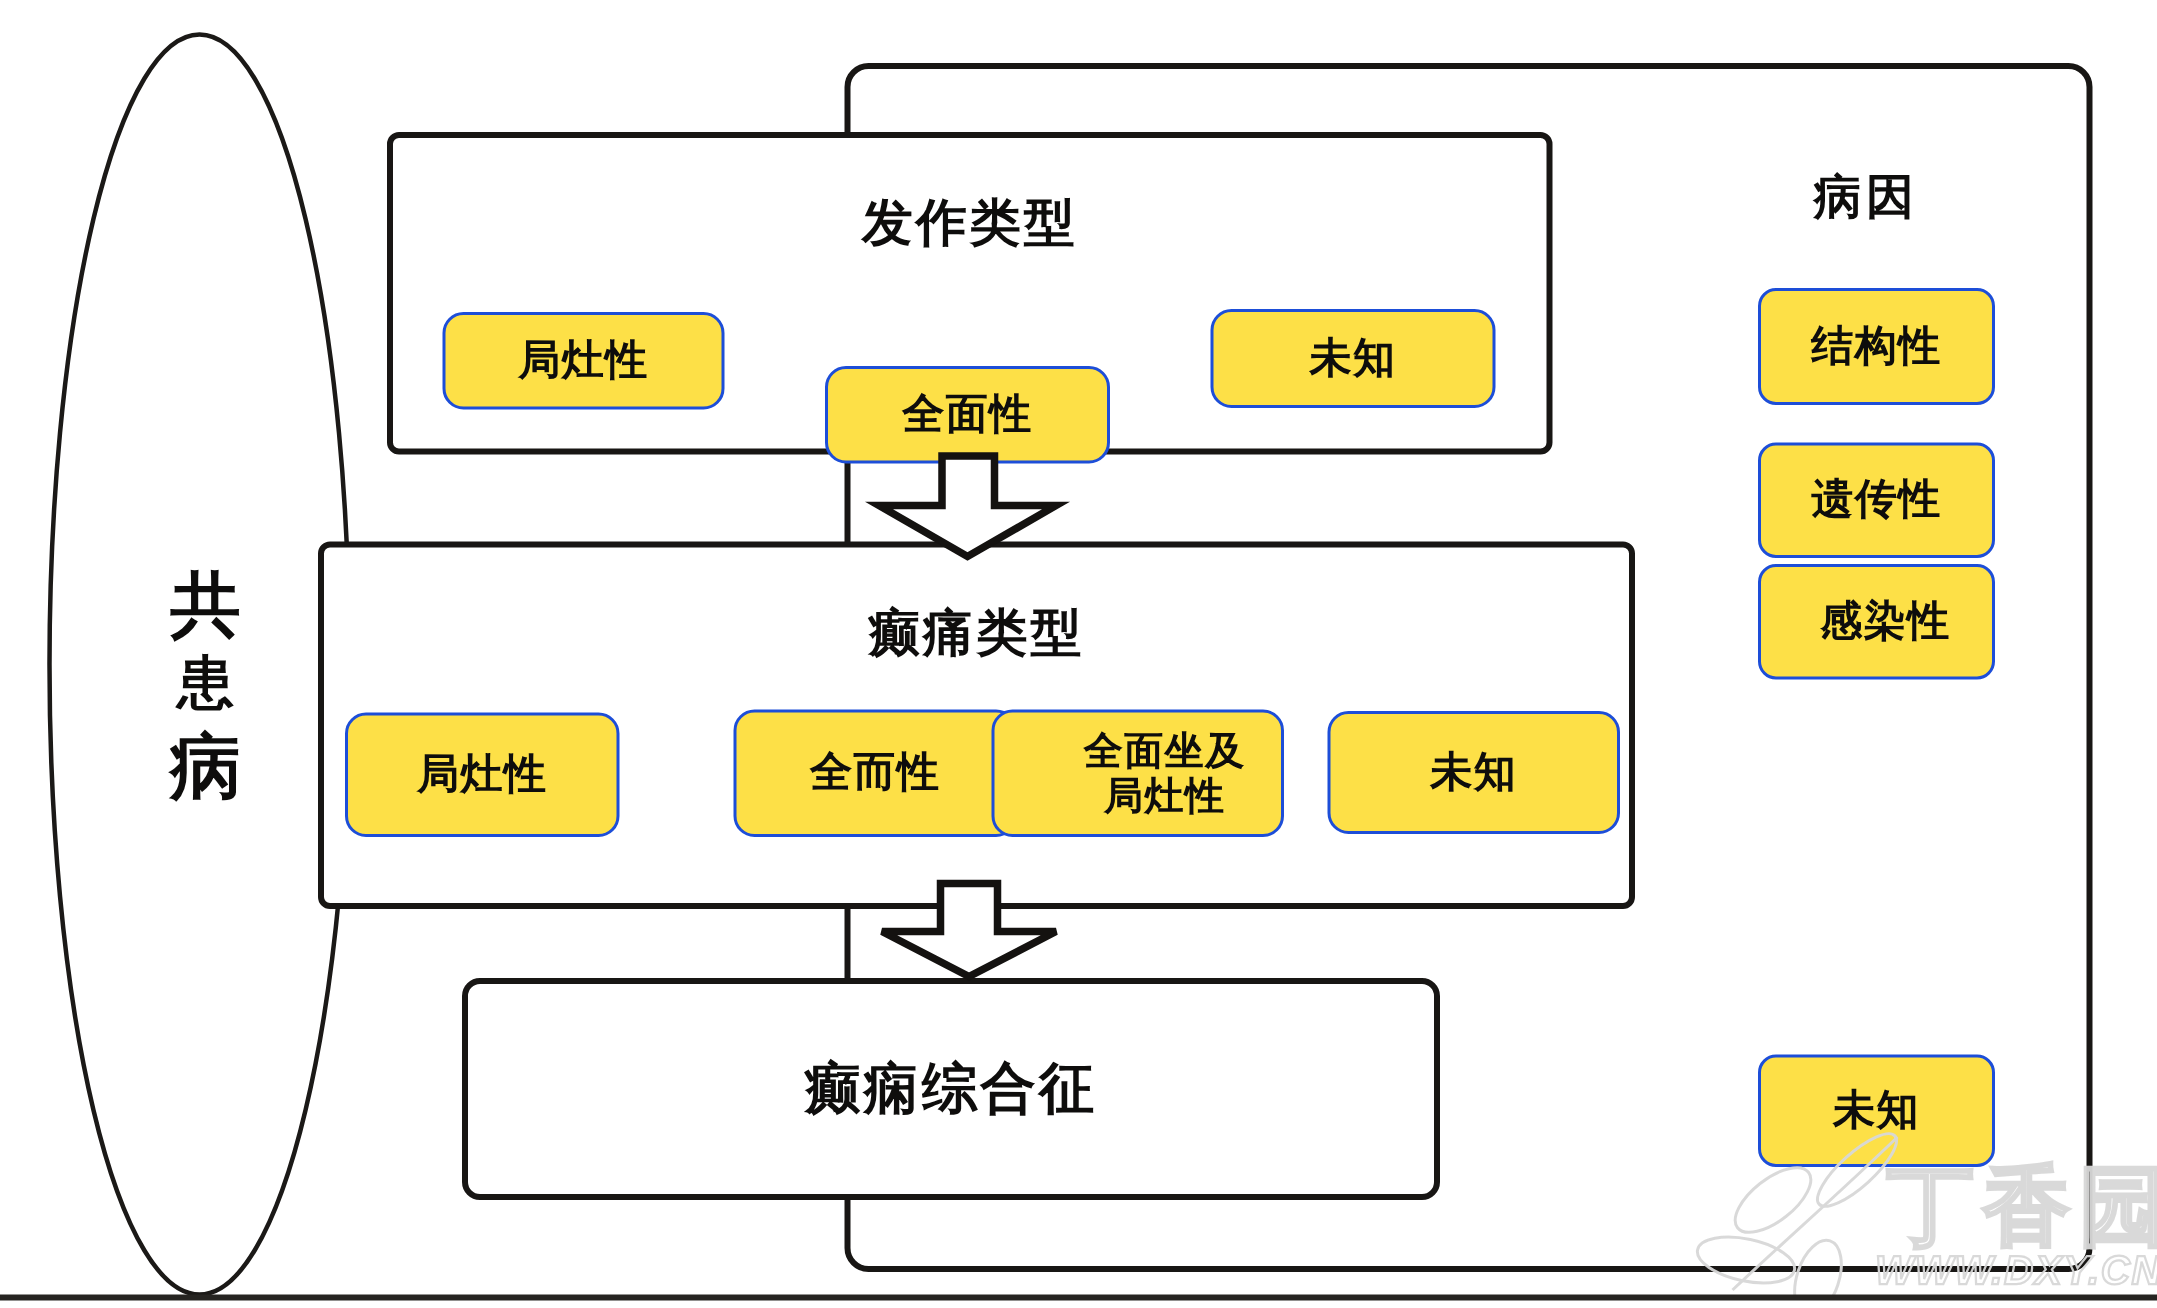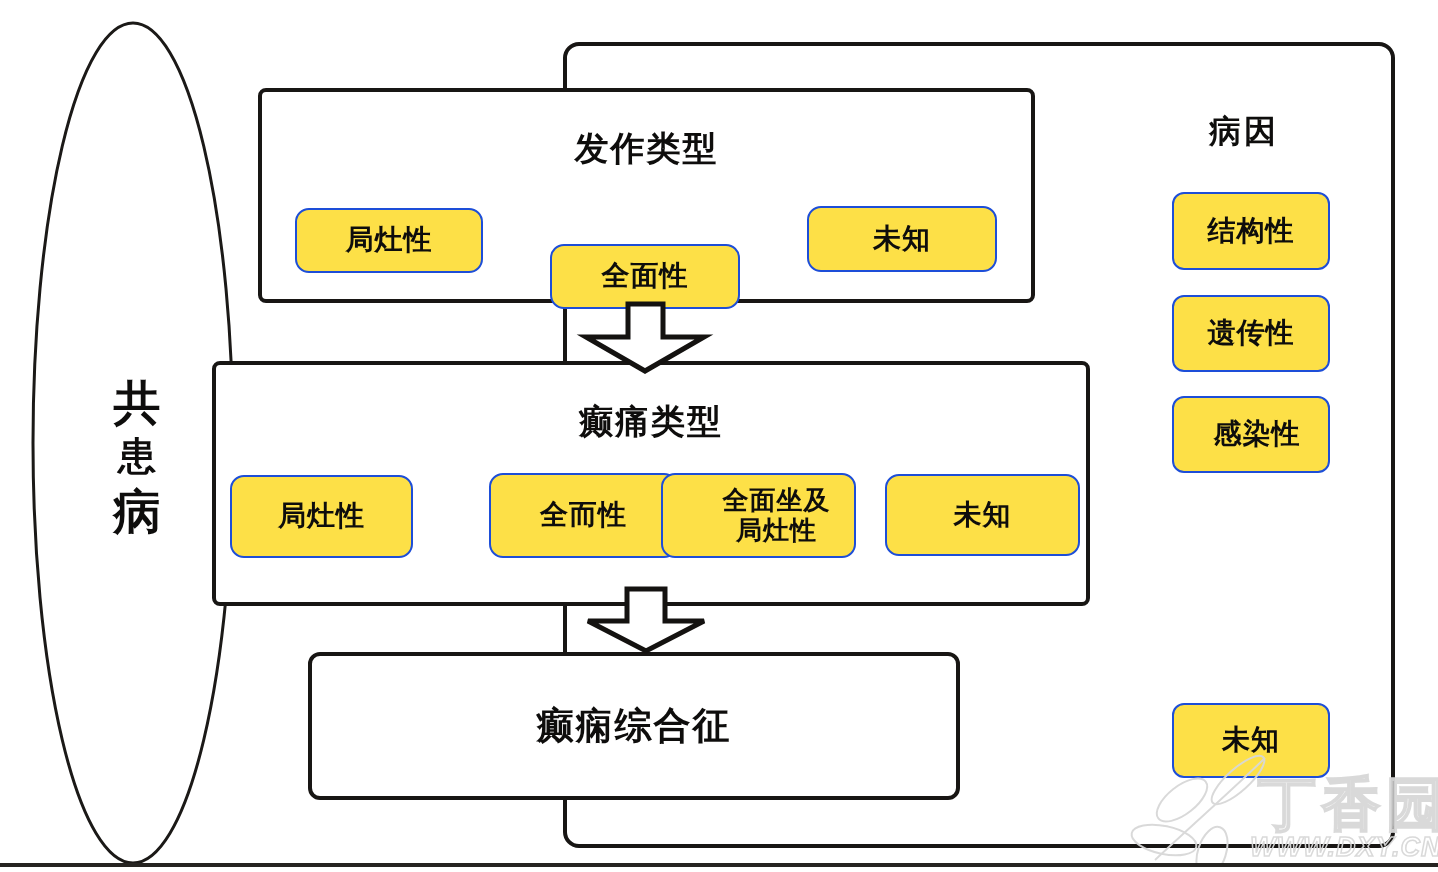--- a/index.html
+++ b/index.html
@@ -125,21 +125,21 @@
   </svg>
 
   <div class="etio-title">病因</div>
 
   <div class="node etio-node" style="top:192px;height:78px;">
     <span>结构性</span>
   </div>
   <div class="node etio-node" style="top:295px;height:77px;">
     <span>遗传性</span>
   </div>
-  <div class="node etio-node" style="top:396px;height:77px;padding-left:12px;">
+  <div class="node etio-node" style="top:376px;height:77px;padding-left:12px;">
     <span>感染性</span>
   </div>
   <div class="node etio-node" style="top:703px;height:75px;">
     <span>未知</span>
   </div>
 
   <svg class="wm" viewBox="0 0 318 112" aria-hidden="true">
     <g stroke="#d8d8d8" fill="none" stroke-width="2">
       <ellipse cx="62" cy="48" rx="30" ry="14" transform="rotate(-38 62 48)"></ellipse>
       <ellipse cx="118" cy="28" rx="34" ry="11" transform="rotate(-42 118 28)"></ellipse>

